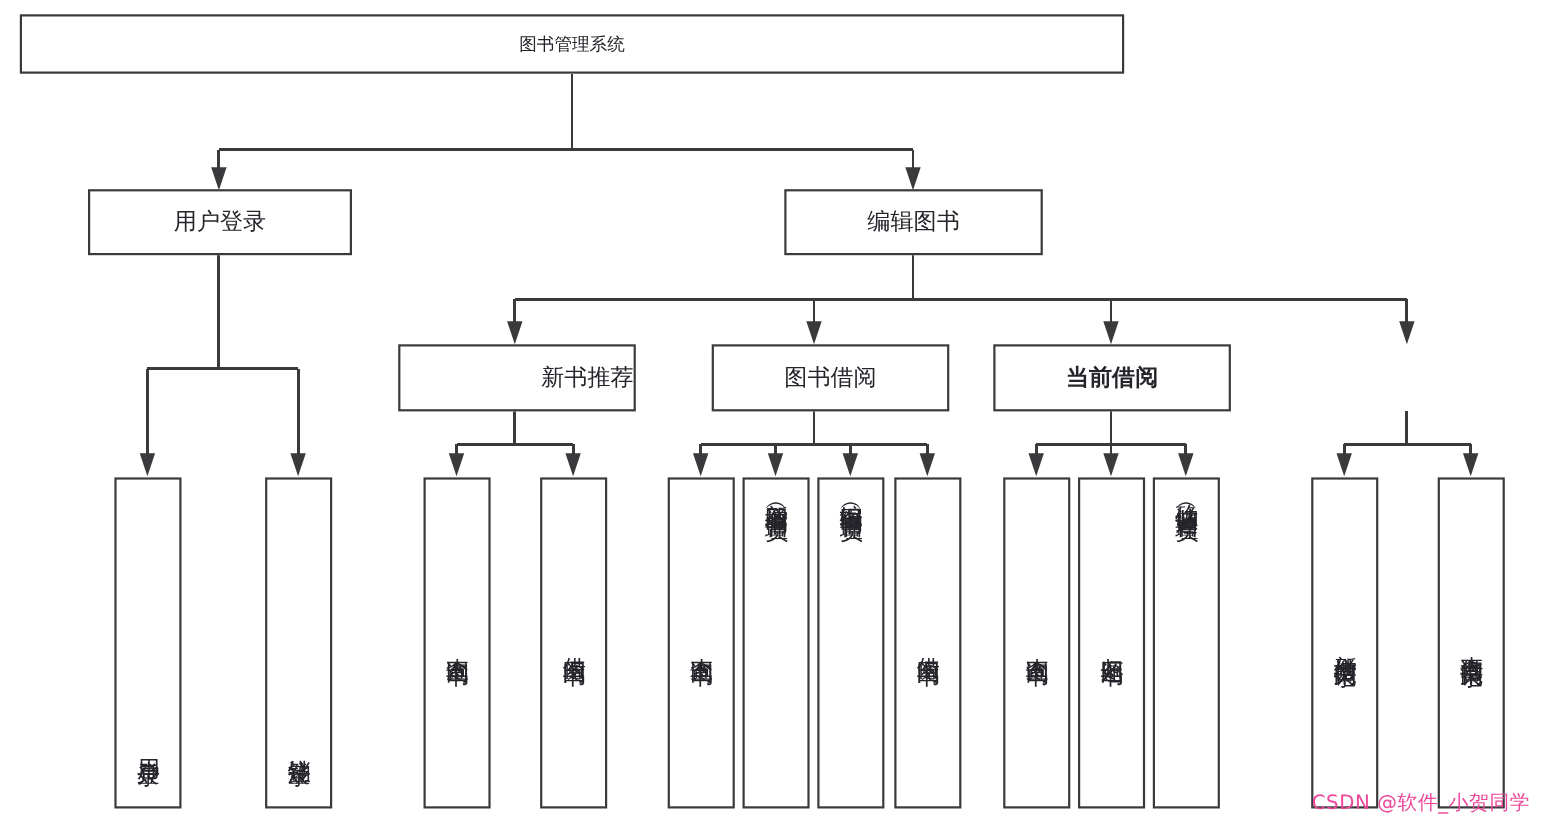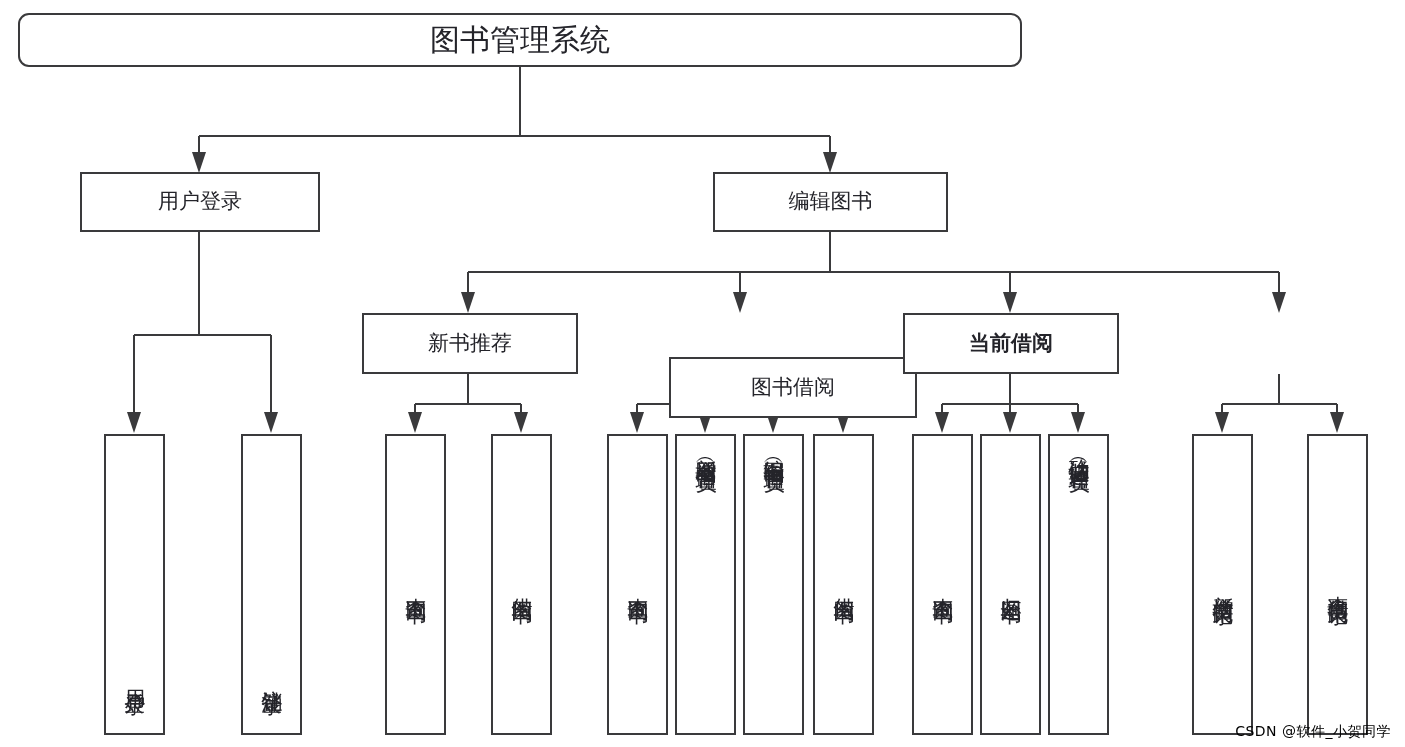--- a/index.html
+++ b/index.html
@@ -44,22 +44,21 @@
     display: flex;
     align-items: center;
     justify-content: center;
     color: #24242a;
     line-height: 1.12;
   }
   .node.h {
     font-size: 21px;
   }
   .node.root {
-    font-size: 30px;
-    border-radius: 11px;
+    font-size: 16px;
   }
   
   .node.v {
     font-size: 21px;
   }
   .node.v .vtext {
     writing-mode: vertical-rl;
     text-orientation: upright;
     letter-spacing: 2px;
     line-height: 1;
@@ -68,22 +67,22 @@
   
   .node.v.align-center { align-items: center; }
   .node.v.align-top    { align-items: flex-start; padding-top: 6px; }
   .node.v.align-bottom { align-items: flex-end; padding-bottom: 52px; }
 
   
   #watermark {
     position: absolute;
     right: 14px;
     bottom: 6px;
-    font-size: 14px;
-    color: #000000;
+    font-size: 18px;
+    color: #ec4899;
     letter-spacing: 0.5px;
     white-space: nowrap;
     user-select: none;
   }
 </style>
 </head>
 <body>
 
 <div id="stage">
 
@@ -156,24 +155,24 @@
     <span>图书管理系统</span>
   </div>
 
   <div class="node h" style="left:80px; top:172px; width:240px; height:60px;">
     <span>用户登录</span>
   </div>
   <div class="node h" style="left:713px; top:172px; width:235px; height:60px;">
     <span>编辑图书</span>
   </div>
 
-  <div class="node h" style="left:362px; top:313px; width:216px; height:61px;">
+  <div class="node h" style="left:362px; top:313px; width:216px; height:61px;justify-content:flex-end;">
     <span>新书推荐</span>
   </div>
-  <div class="node h" style="left:669px; top:313px; width:248px; height:61px;margin-top:44px;">
+  <div class="node h" style="left:647px; top:313px; width:216px; height:61px;">
     <span>图书借阅</span>
   </div>
   <div class="node h" style="left:903px; top:313px; width:216px; height:61px;font-weight:bold;">
     <span>当前借阅</span>
   </div>
 
   <div class="node v align-bottom" style="left:104px; top:434px; width:61px; height:301px;">
     <span class="vtext">用户登录</span>
   </div>
   <div class="node v align-bottom" style="left:241px; top:434px; width:61px; height:301px;">

